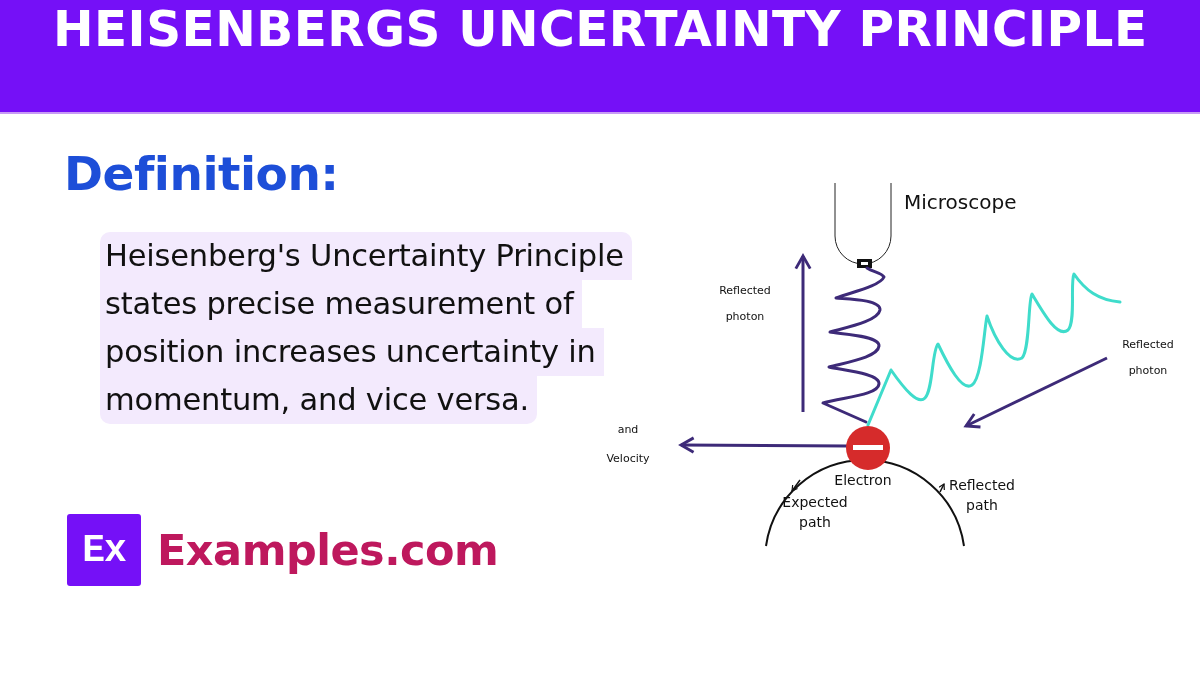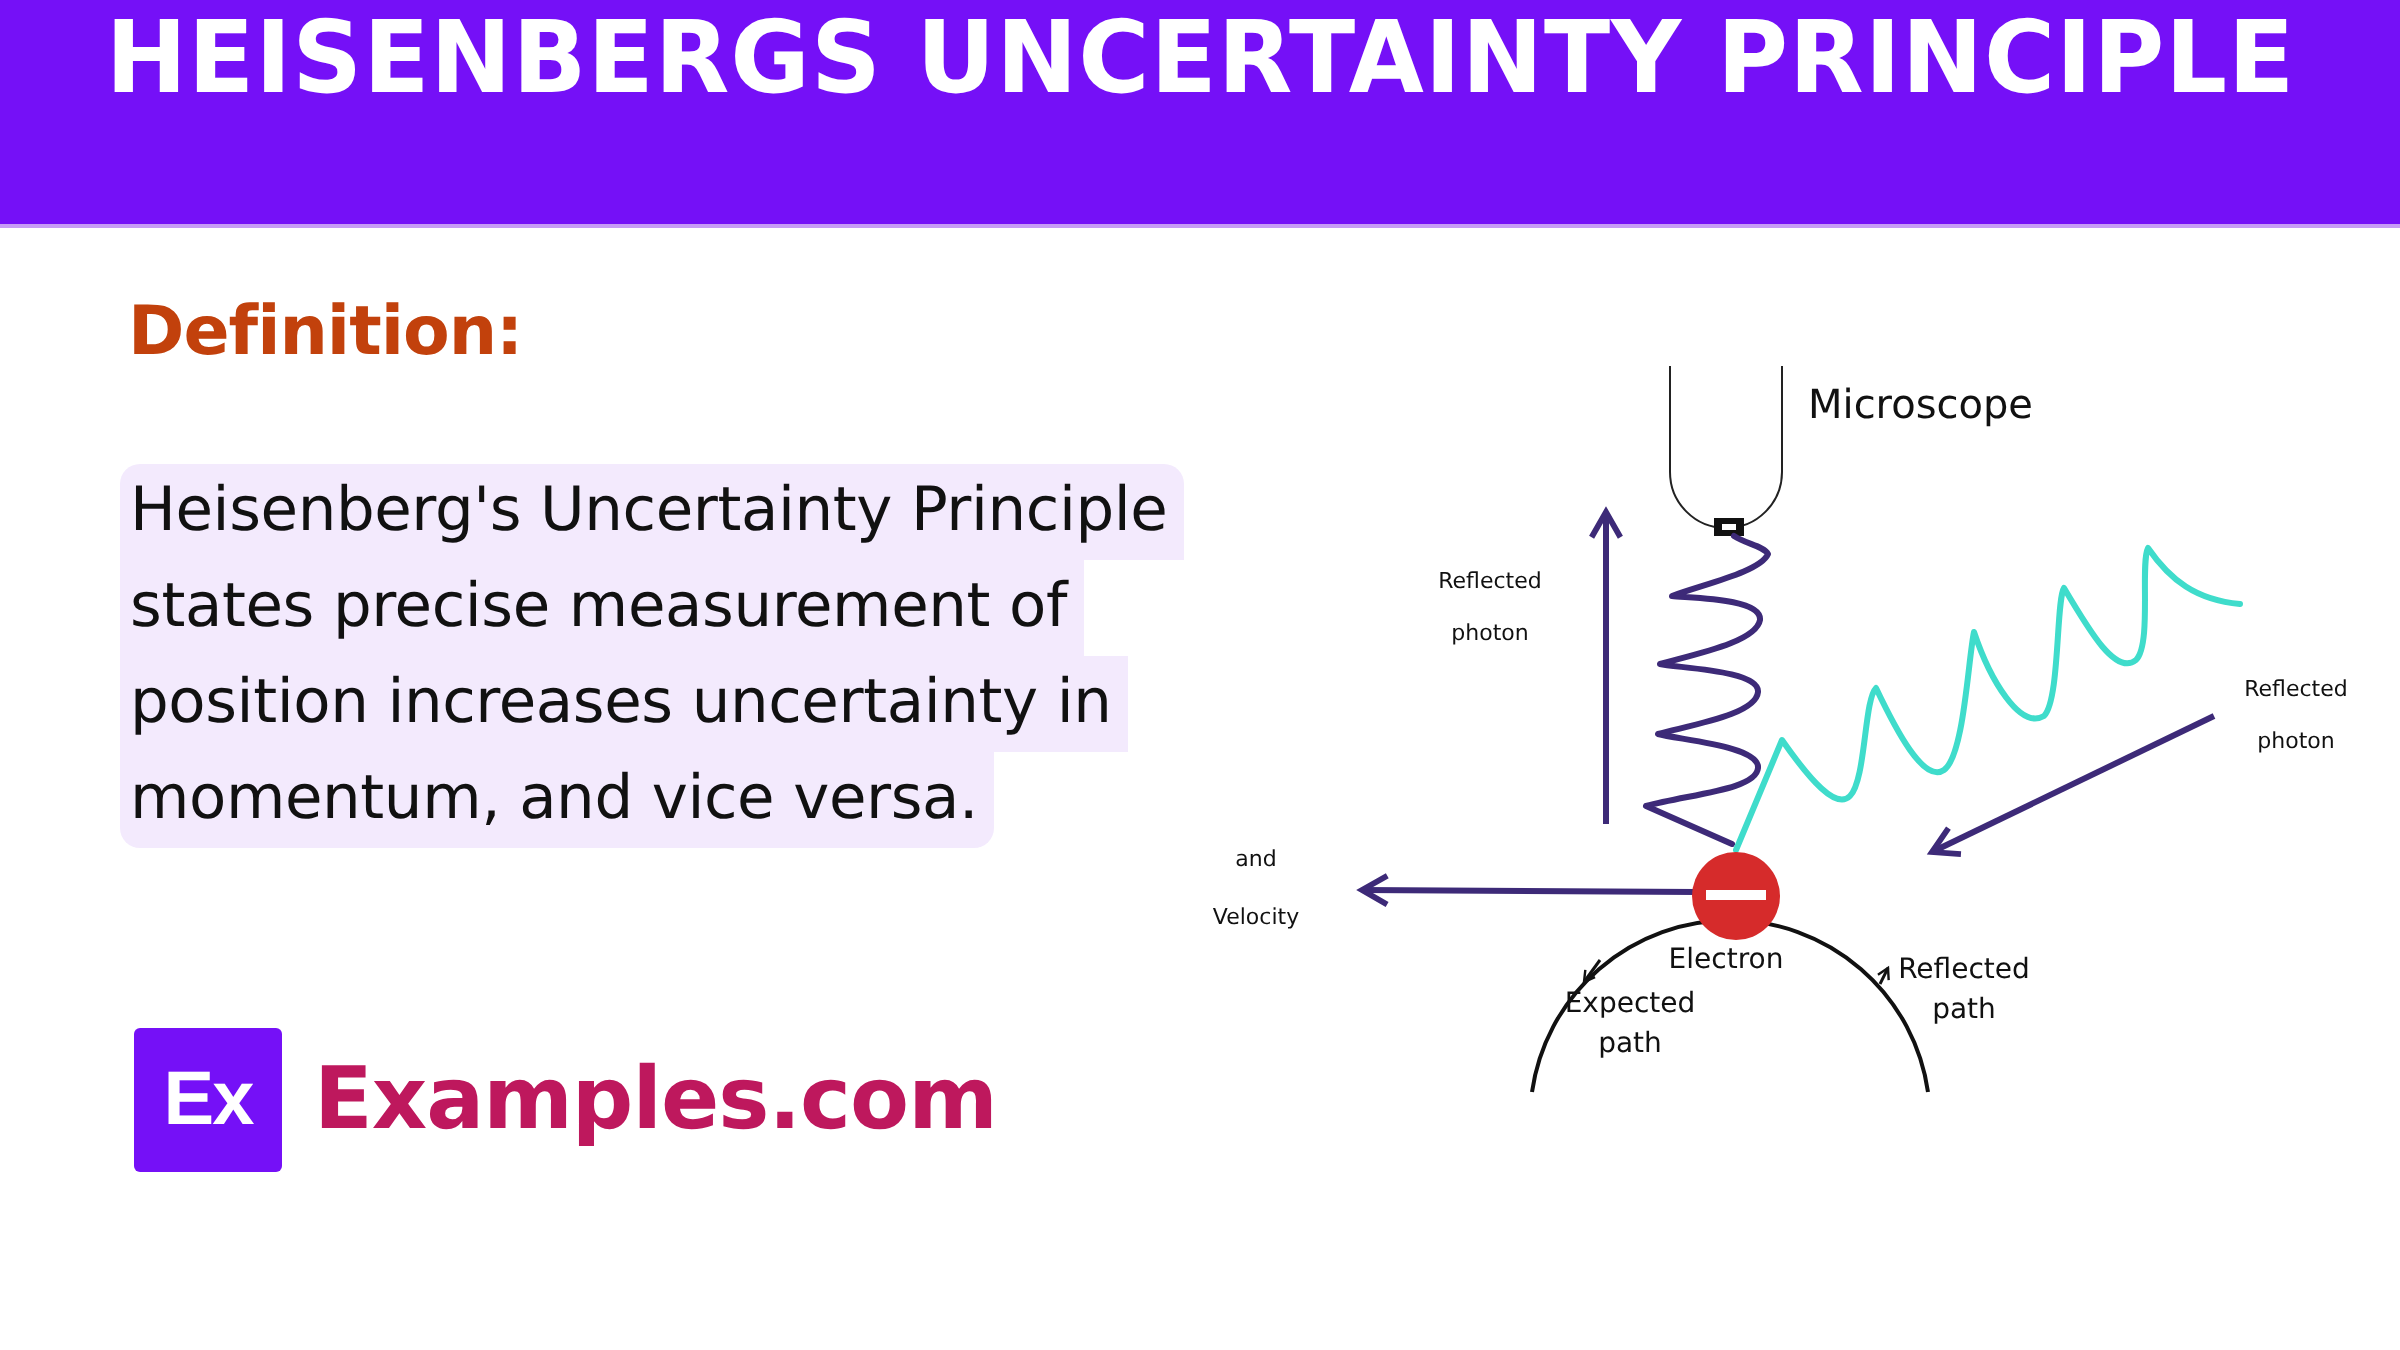--- a/index.html
+++ b/index.html
@@ -13,41 +13,41 @@
     display: flex; justify-content: center;
   }
   .banner-title {
     color: #ffffff; font-family: "DejaVu Sans", sans-serif; font-weight: bold;
     font-size: 50px; letter-spacing: 0.5px; white-space: nowrap;
     transform: scaleX(0.97);
   }
 
   .def-heading {
     position: absolute; left: 64px; top: 146px;
-    font-family: "DejaVu Sans", sans-serif; font-weight: bold; font-size: 34px;
-    color: #c2410c; letter-spacing: -0.5px;
+    font-family: "DejaVu Sans", sans-serif; font-weight: bold; font-size: 47px;
+    color: #1d4ed8; letter-spacing: -0.5px;
   }
 
   .def-body {
     position: absolute; left: 60px; top: 232px; width: 610px;
   }
   .def-line {
     display: inline-block;
     background: #f3eafd;
     font-family: "DejaVu Sans", sans-serif; font-size: 30.5px; line-height: 48px;
-    color: #111; padding: 0 8px 0 5px; white-space: nowrap; letter-spacing: -0.2px;
+    color: #111; padding: 0 8px 0 5px; white-space: nowrap; letter-spacing: -0.2px; margin-left: 40px;
   }
   .def-line:first-child { border-radius: 10px 10px 0 0; }
   .def-line:last-child { border-radius: 0 0 10px 10px; }
   .def-line:nth-child(2) { border-radius: 0 10px 10px 0; }
 
   .logo { position: absolute; left: 67px; top: 514px; display: flex; align-items: center; }
   .logo-box {
     width: 74px; height: 72px; background: #7510f7; border-radius: 3px;
-    color: #fff; font-family: Liberation Sans, sans-serif; font-weight: bold; font-size: 38px;
+    color: #fff; font-family: Liberation Mono, monospace; font-weight: bold; font-size: 38px;
     display: flex; align-items: center; justify-content: center; letter-spacing: -1px;
   }
   .logo-text {
     margin-left: 16px; font-family: "DejaVu Sans", sans-serif; font-weight: bold;
     font-size: 43px; color: #be185d; letter-spacing: -0.5px;
   }
 
   .diagram { position: absolute; left: 0; top: 0; width: 1200px; height: 633px; }
   .lbl { position: absolute; font-family: "DejaVu Sans", sans-serif; color: #111; text-align: center; white-space: nowrap; }
   .lbl-lg { font-size: 20px; line-height: 29px; }

